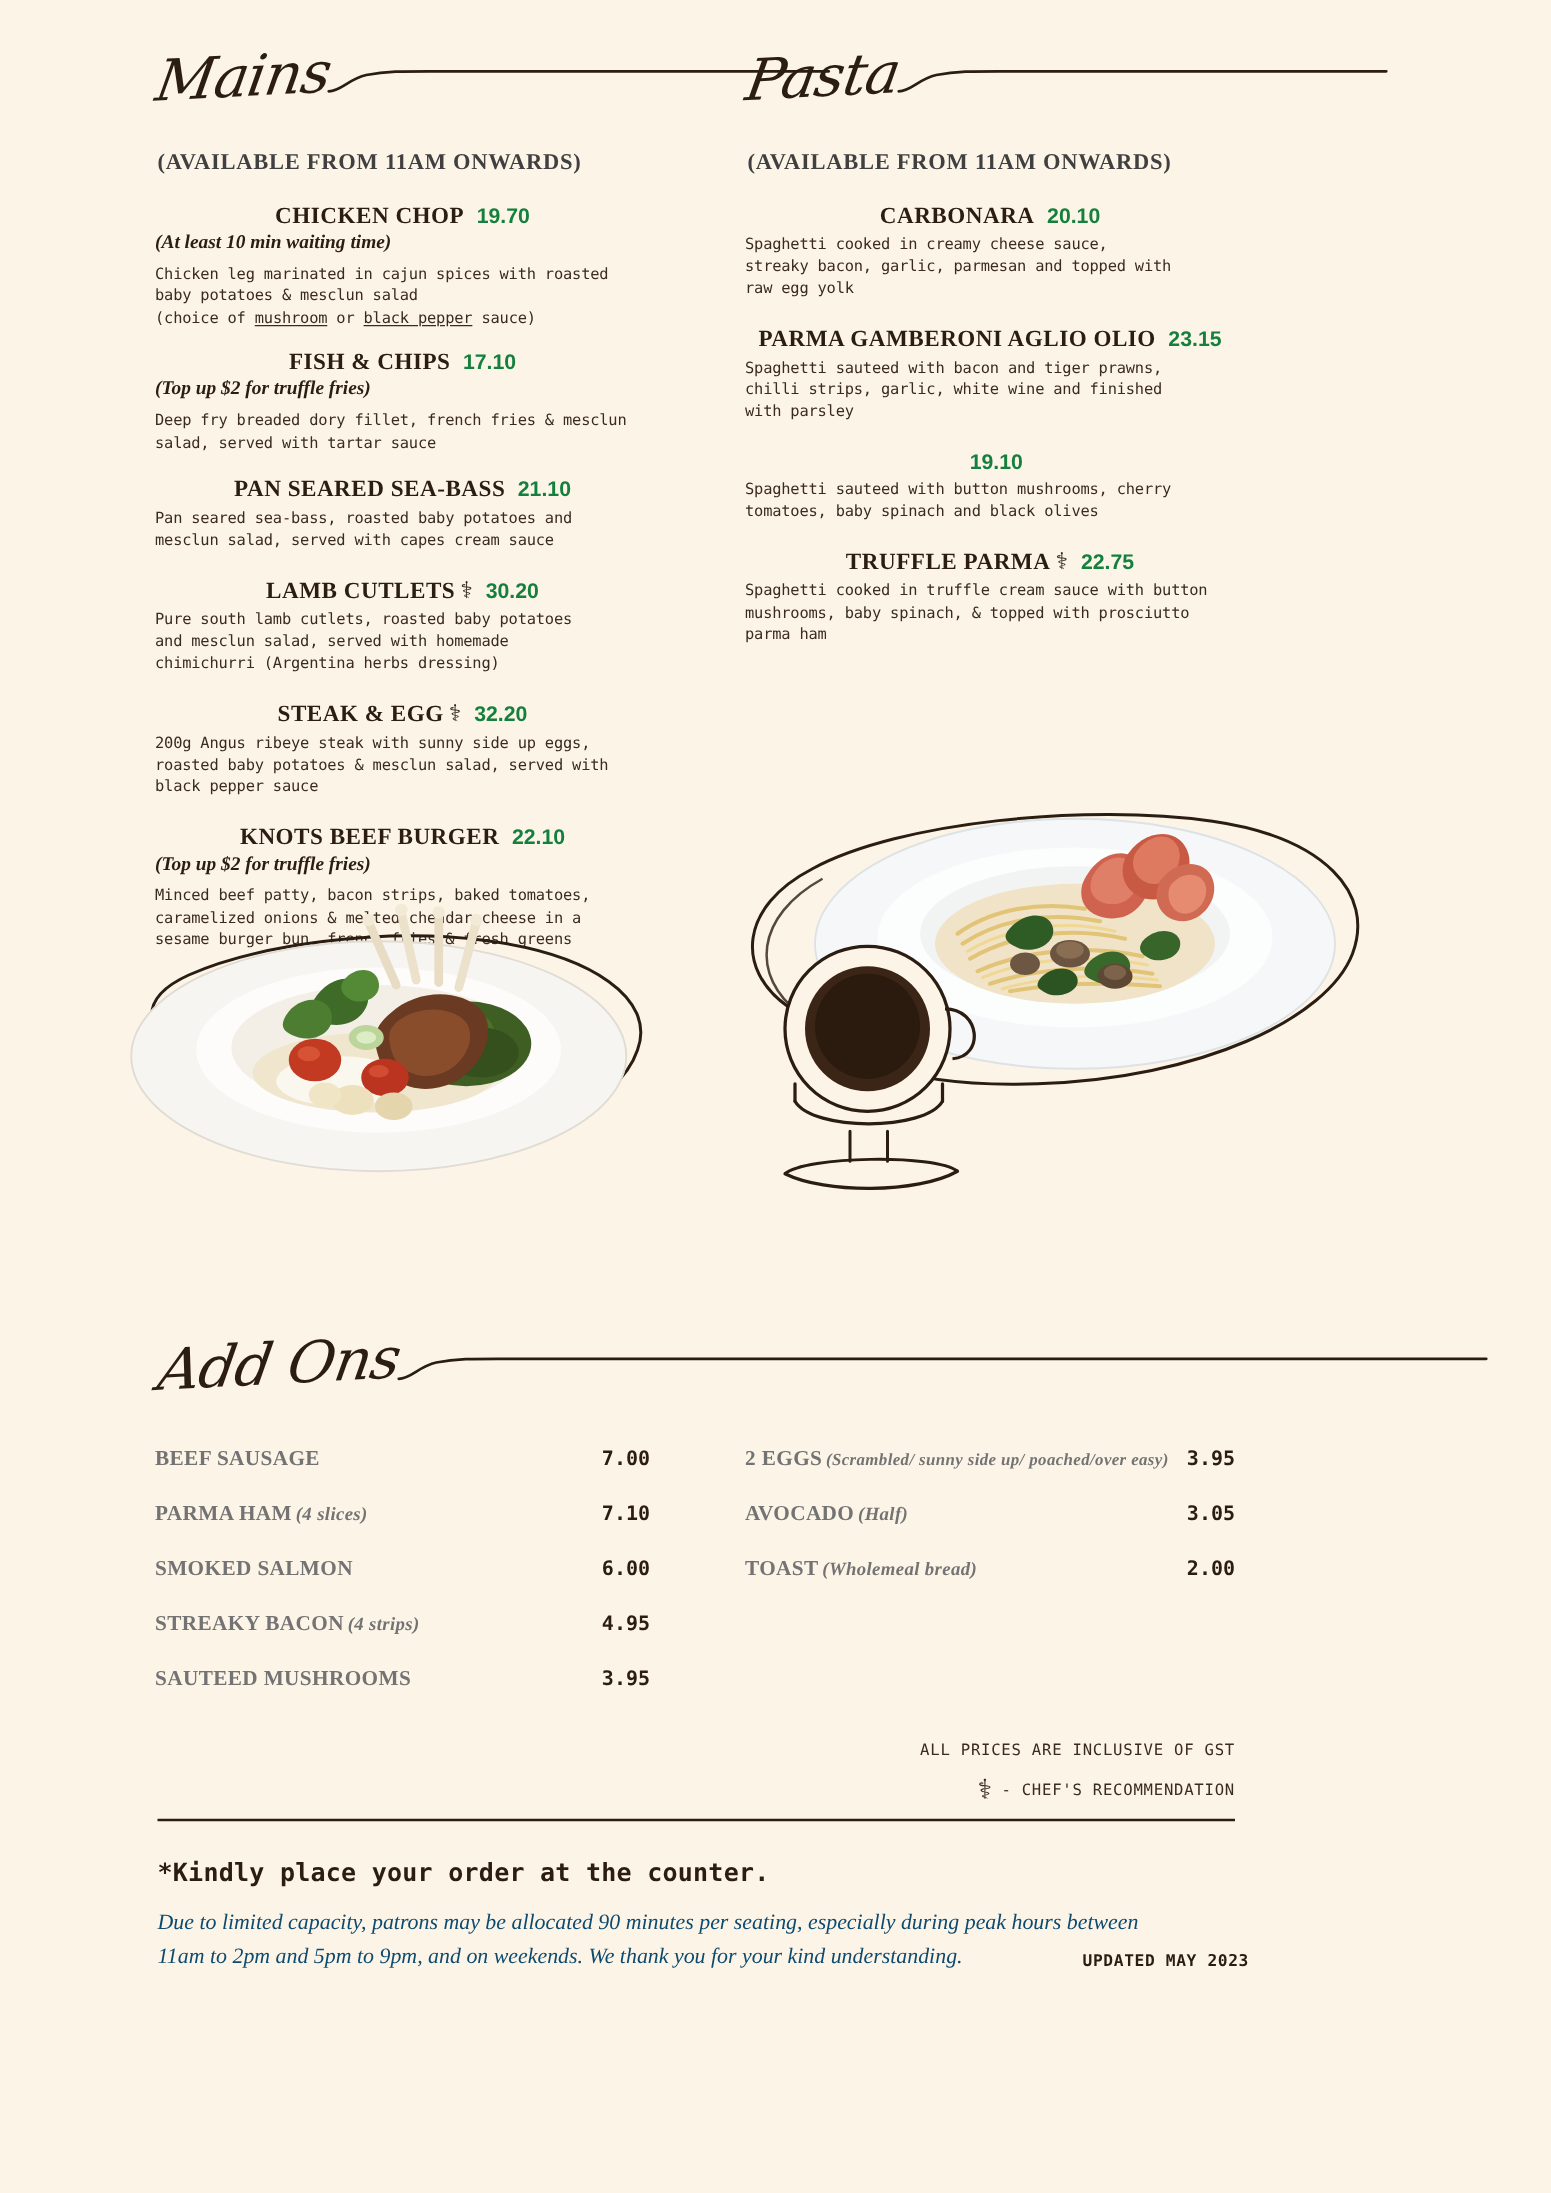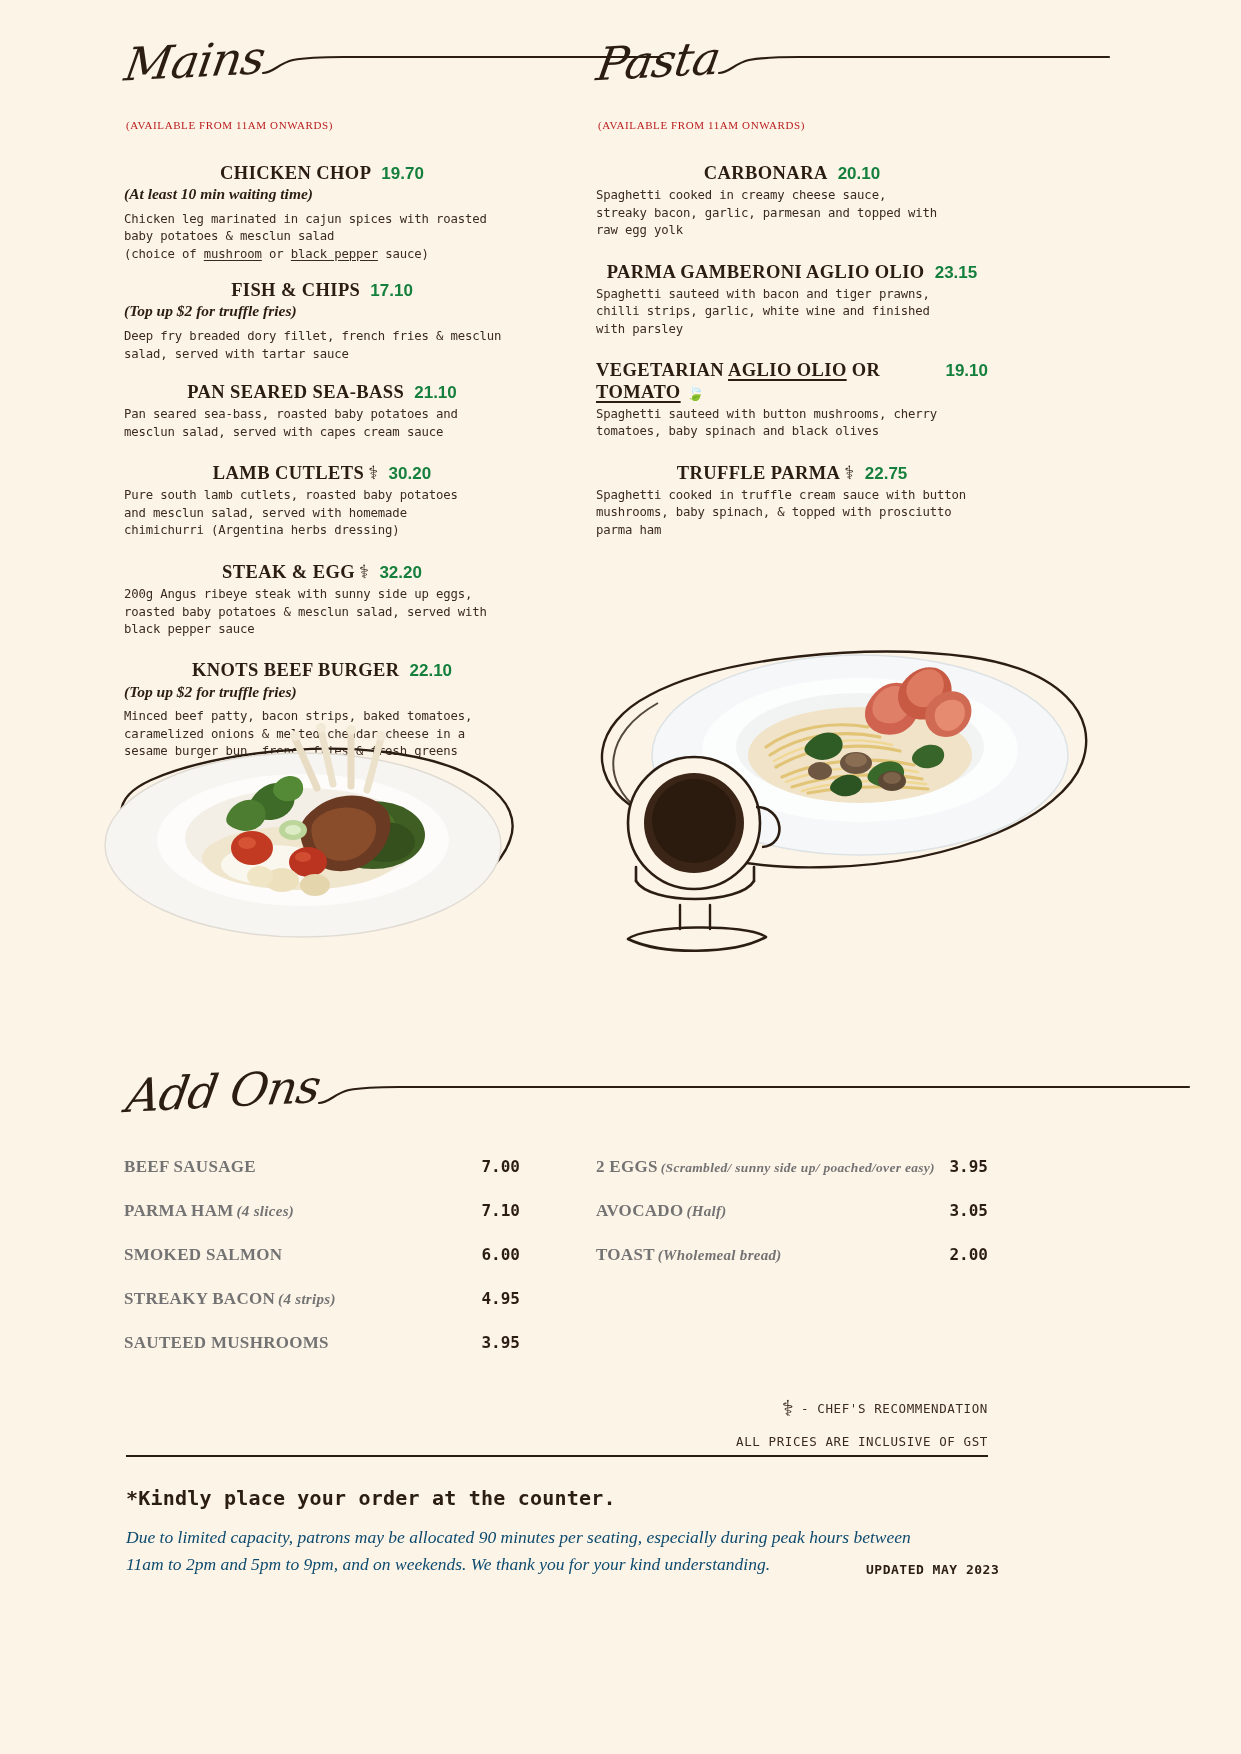--- a/index.html
+++ b/index.html
@@ -26,23 +26,24 @@
     white-space:nowrap;
     line-height:1;
   }
   .rule-wrap{position:relative;flex:1;height:40px;}
   .rule-wrap svg{position:absolute;left:0;top:0;overflow:visible;}
 
   
   .avail{
     position:absolute;
     font-family:"Liberation Serif",serif;
-    font-size:11px;
+    font-size:18px;
     letter-spacing:0.6px;
-    color:#b91c1c;
+    color:#404040;
+    font-weight:bold;
   }
 
   
   .col{position:absolute;}
   .item{position:relative;margin-bottom:20px;}
   .item-head{display:flex;align-items:baseline;justify-content:center;}
   .item-name{
     font-family:"Liberation Serif",serif;
     font-weight:700;
     font-size:18.5px;
@@ -266,21 +267,20 @@
       </div>
       <div class="item-desc tight">
         <span>Spaghetti sauteed with bacon and tiger prawns,</span><br>
         <span>chilli strips, garlic, white wine and finished</span><br>
         <span>with parsley</span>
       </div>
     </div>
 
     <div class="item" style="margin-bottom:22px;">
       <div class="item-head">
-        <span class="item-name"><span>VEGETARIAN </span><span class="u">AGLIO OLIO</span><span> OR </span><span class="u">TOMATO</span><span class="leaf">🍃</span></span>
         <span class="item-price">19.10</span>
       </div>
       <div class="item-desc tight">
         <span>Spaghetti sauteed with button mushrooms, cherry</span><br>
         <span>tomatoes, baby spinach and black olives</span>
       </div>
     </div>
 
     <div class="item">
       <div class="item-head">
@@ -447,24 +447,24 @@
       <span class="addon-name"><span>AVOCADO</span><span class="qty">(Half)</span></span>
       <span class="addon-price">3.05</span>
     </div>
     <div class="addon-row">
       <span class="addon-name"><span>TOAST</span><span class="qty">(Wholemeal bread)</span></span>
       <span class="addon-price">2.00</span>
     </div>
   </div>
 
   <div class="legend" style="left:588px;top:1388px;width:400px;">
+    <div>ALL PRICES ARE INCLUSIVE OF GST</div>
     <div>
       <span class="big-chef">⚕</span><span>- CHEF'S RECOMMENDATION</span>
     </div>
-    <div>ALL PRICES ARE INCLUSIVE OF GST</div>
   </div>
 
   <div class="divider" style="left:126px;top:1455px;width:862px;"></div>
 
   <div class="notice-main" style="left:126px;top:1486px;">*Kindly place your order at the counter.</div>
 
   <div class="notice-sub" style="left:126px;top:1524px;">
     <span>Due to limited capacity, patrons may be allocated 90 minutes per seating, especially during peak hours between</span><br>
     <span>11am to 2pm and 5pm to 9pm, and on weekends. We thank you for your kind understanding.</span>
   </div>

